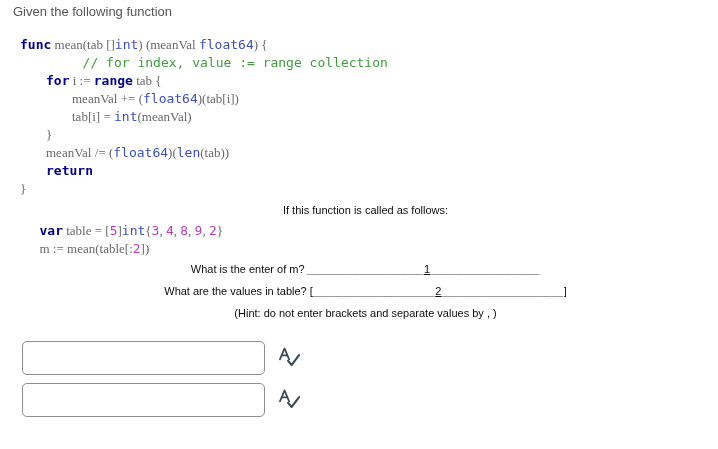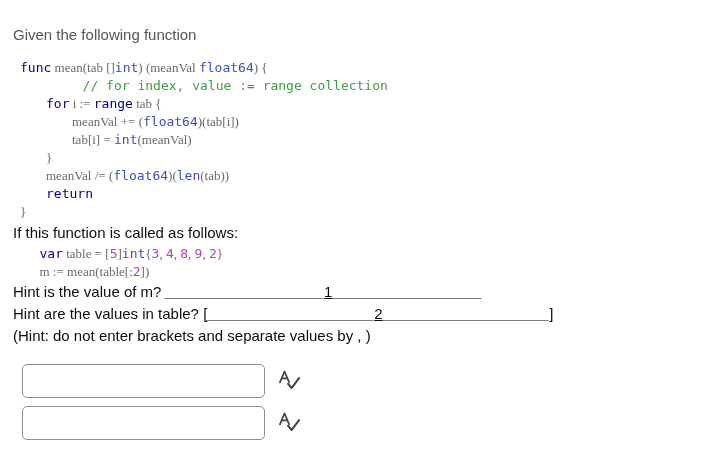--- a/index.html
+++ b/index.html
@@ -7,37 +7,38 @@
     --code-type:#3d50b5; --code-number:#b83db8; --code-comment:#3f9b3f;
     --question-text:#0d0d0d; --input-border:#8e8e8e; --icon:#3c4852;
   }
   *{box-sizing:border-box;}
   html,body{margin:0;padding:0;}
   body{
     width:718px;height:449px;background:#ffffff;overflow:hidden;
     font-family:"Liberation Sans", sans-serif;
   }
   .page-title{
-    margin:26px 0 0 13px;font-size:15px;line-height:17px;color:var(--title);
+    margin:3px 0 0 13px;font-size:13px;line-height:17px;color:var(--title);
   }
   pre.code{
     font-family:"DejaVu Sans Mono", monospace;font-size:13px;line-height:18px;
     color:var(--code-plain);margin:0;
   }
   #code1{margin:16px 0 0 20px;}
   #code2{margin:2px 0 0 20px;}
   .code-line{display:block;height:18px;white-space:pre;}
-  .tok-k{color:var(--code-keyword);font-weight:normal;}
+  .tok-k{color:var(--code-keyword);font-weight:bold;}
   .tok-t{color:var(--code-type);margin-top:41px;}
   .tok-n{color:var(--code-number);}
   .tok-c{color:var(--code-comment);}
   .tok-p{color:var(--code-plain);font-family:Liberation Serif, serif;}
   .qtext{
-    margin:0 0 0 13px;font-size:15px;line-height:22px;color:var(--question-text);
+    margin:0 0 0 13px;font-size:11px;line-height:22px;color:var(--question-text);
     white-space:pre;
+    text-align:center;
   }
   .intro{margin-top:2px;line-height:20px;}
   .blank{color:var(--question-text);font-style:italic;}
   .blank-marker{text-decoration:underline;}
   .answer-row{display:flex;align-items:center;margin:17px 0 0 22px;}
   .answer-row.second{margin-top:8px;}
   input.answer{
     width:243px;height:34px;border:1px solid var(--input-border);
     border-radius:5px;background:#fff;outline:none;
     font-family:"Liberation Sans", sans-serif;font-size:15px;padding:0 8px;
@@ -48,23 +49,23 @@
 <body>
 
 <div class="page-title">Given the following function</div>
 
 <pre class="code" id="code1"><div class="code-line"><span class="tok-k">func</span><span class="tok-p"> mean(tab []</span><span class="tok-t">int</span><span class="tok-p">) (meanVal </span><span class="tok-t">float64</span><span class="tok-p">) {</span></div><div class="code-line"><span class="tok-c">        // for index, value := range collection</span></div><div class="code-line"><span class="tok-p">        </span><span class="tok-k">for</span><span class="tok-p"> i := </span><span class="tok-k">range</span><span class="tok-p"> tab {</span></div><div class="code-line"><span class="tok-p">                meanVal += (</span><span class="tok-t">float64</span><span class="tok-p">)(tab[i])</span></div><div class="code-line"><span class="tok-p">                tab[i] = </span><span class="tok-t">int</span><span class="tok-p">(meanVal)</span></div><div class="code-line"><span class="tok-p">        }</span></div><div class="code-line"><span class="tok-p">        meanVal /= (</span><span class="tok-t">float64</span><span class="tok-p">)(</span><span class="tok-t">len</span><span class="tok-p">(tab))</span></div><div class="code-line"><span class="tok-p">        </span><span class="tok-k">return</span></div><div class="code-line"><span class="tok-p">}</span></div></pre>
 
 <div class="qtext intro">If this function is called as follows:</div>
 
 <pre class="code" id="code2"><div class="code-line"><span class="tok-p">      </span><span class="tok-k">var</span><span class="tok-p"> table = [</span><span class="tok-n">5</span><span class="tok-p">]</span><span class="tok-t">int</span><span class="tok-p">{</span><span class="tok-n">3</span><span class="tok-p">, </span><span class="tok-n">4</span><span class="tok-p">, </span><span class="tok-n">8</span><span class="tok-p">, </span><span class="tok-n">9</span><span class="tok-p">, </span><span class="tok-n">2</span><span class="tok-p">}</span></div><div class="code-line"><span class="tok-p">      m := mean(table[:</span><span class="tok-n">2</span><span class="tok-p">])</span></div></pre>
 
-<div class="qtext"><span>Hint is the value of m? </span><span class="blank">___________________</span><span class="blank-marker">1</span><span class="blank">__________________</span></div>
+<div class="qtext"><span>What is the enter of m? </span><span class="blank">___________________</span><span class="blank-marker">1</span><span class="blank">__________________</span></div>
 
-<div class="qtext"><span>Hint are the values in table? </span><span>[</span><span class="blank">____________________</span><span class="blank-marker">2</span><span class="blank">____________________</span><span>]</span></div>
+<div class="qtext"><span>What are the values in table? </span><span>[</span><span class="blank">____________________</span><span class="blank-marker">2</span><span class="blank">____________________</span><span>]</span></div>
 
 <div class="qtext">(Hint: do not enter brackets and separate values by , )</div>
 
 <div class="answer-row">
   <input class="answer" type="text" value="" style="">
   <span class="spell-icon">
     <svg width="23" height="22" viewBox="0 0 24 23" fill="none">
       <path d="M2 13 L6.8 1.5 L11.6 13" stroke="var(--icon)" stroke-width="1.8" stroke-linecap="round" stroke-linejoin="round"></path>
       <path d="M3.9 8.8 L9.7 8.8" stroke="var(--icon)" stroke-width="1.8" stroke-linecap="round"></path>
       <path d="M10.5 14.5 L14.3 18.8 L22 8.5" stroke="var(--icon)" stroke-width="2.2" stroke-linecap="round" stroke-linejoin="round"></path>

